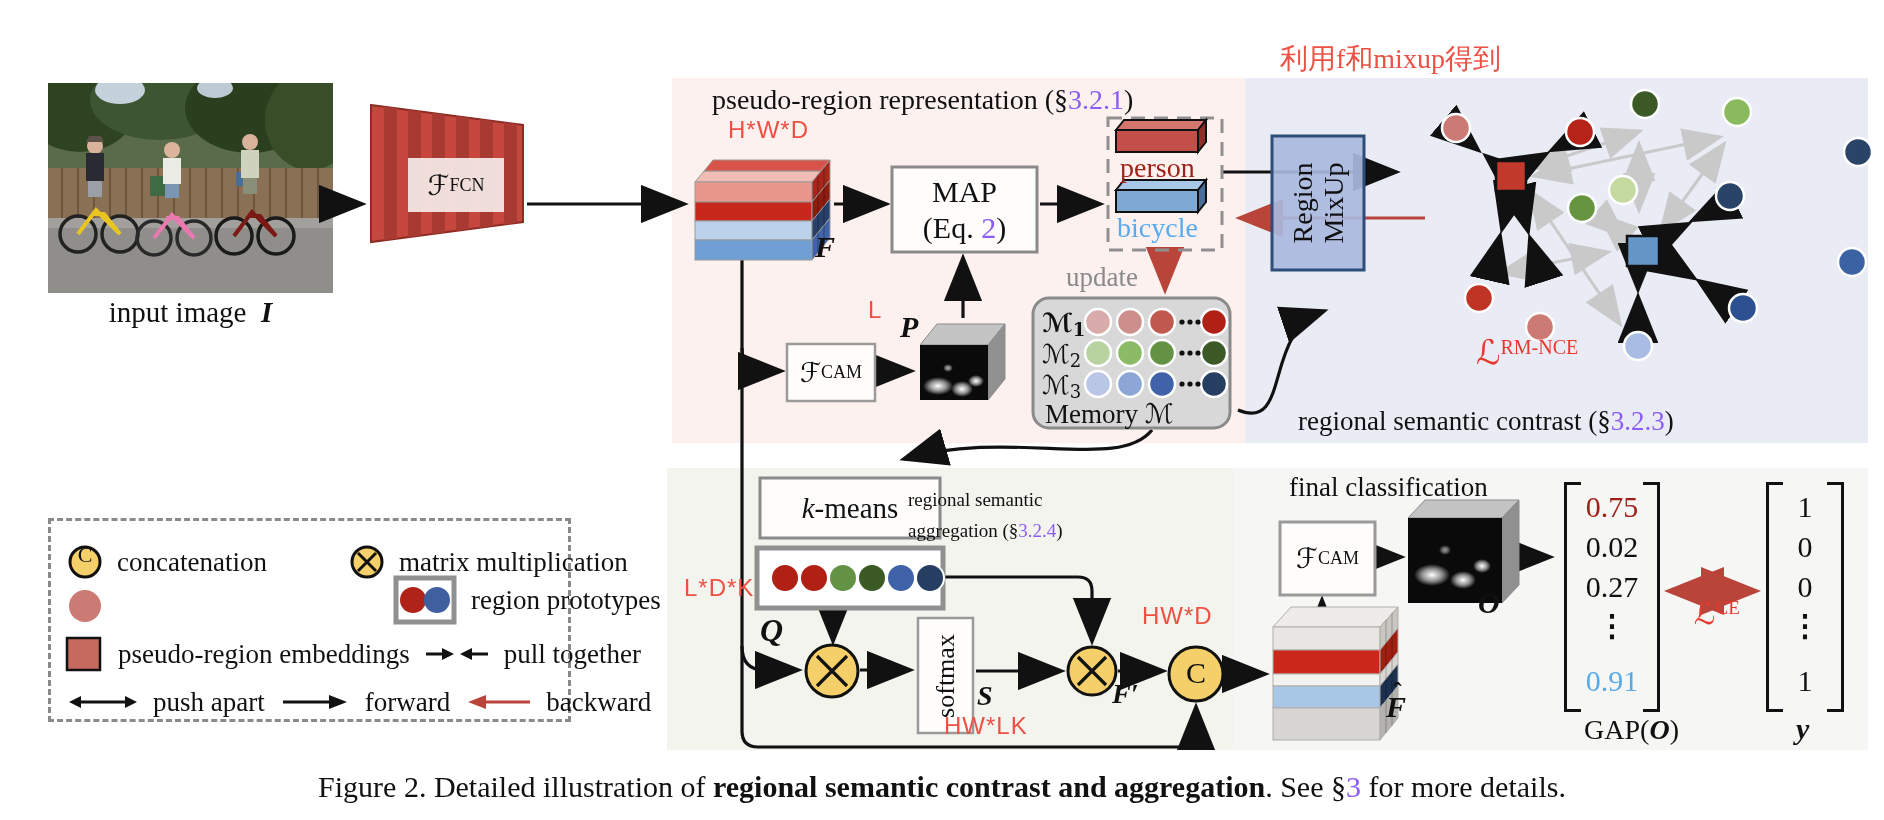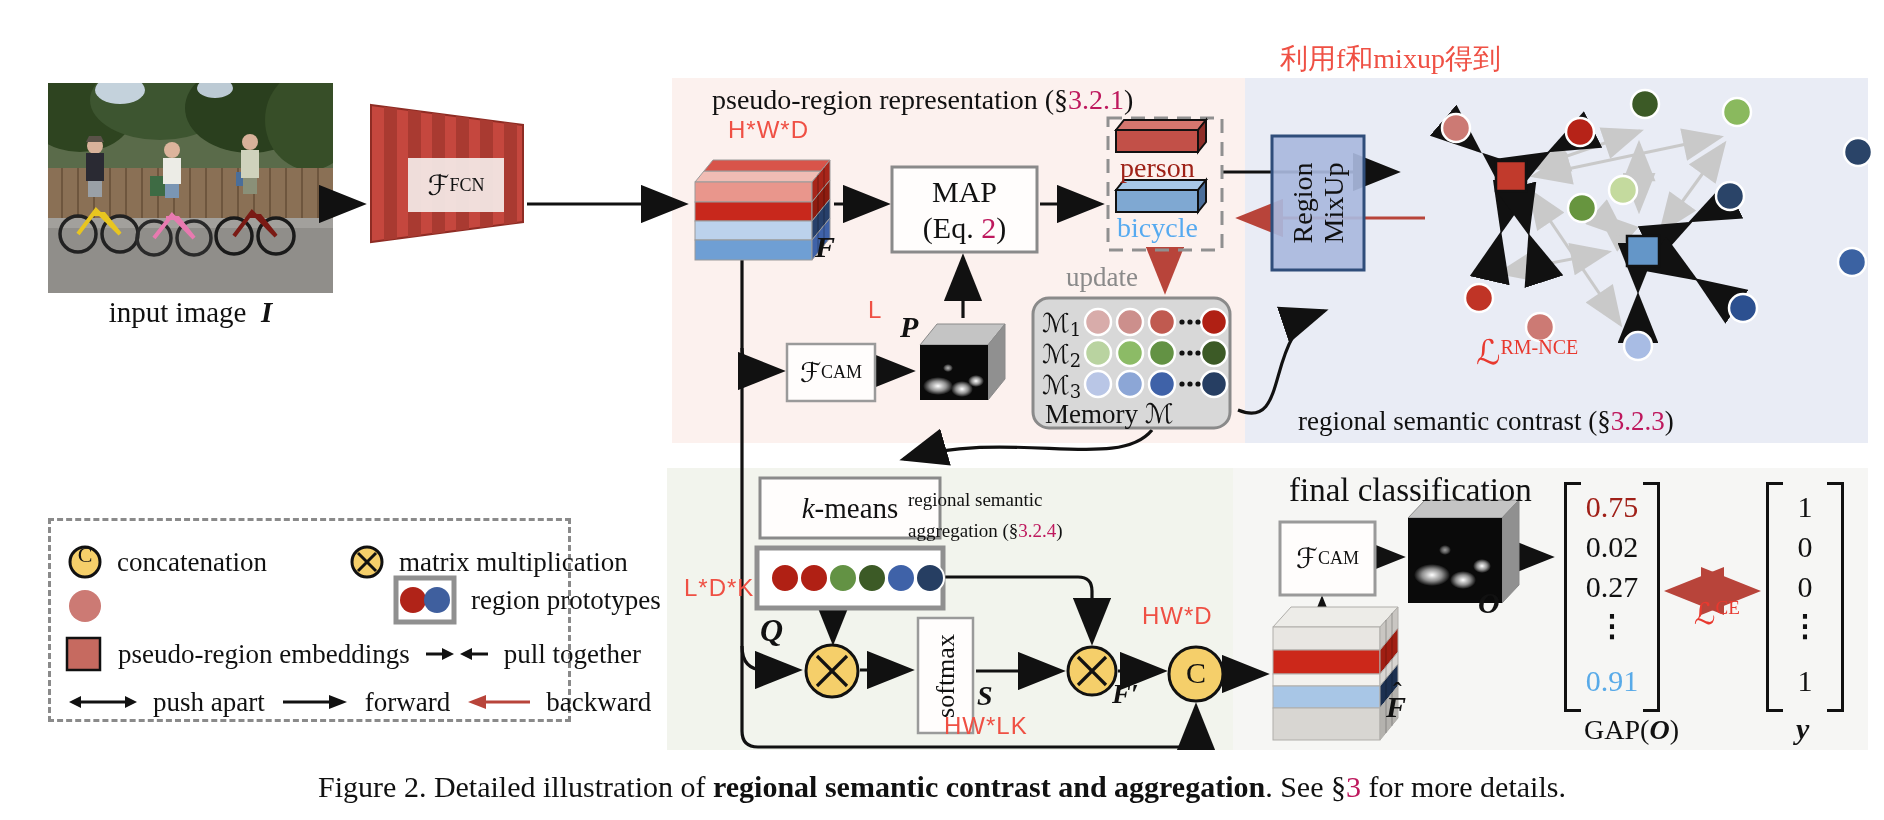--- a/index.html
+++ b/index.html
@@ -1,20 +1,20 @@
 <!DOCTYPE html>
 <html><head>
 <meta charset="utf-8">
 <style>
   html,body{margin:0;padding:0;background:#fff;}
   #stage{position:relative;width:1884px;height:820px;background:#ffffff;overflow:hidden;
          font-family:"Liberation Serif","DejaVu Serif",serif;color:#111;}
   .abs{position:absolute;}
   .script{font-family:"DejaVu Serif","DejaVu Sans",serif;}
-  .red{color:#be185d;}
+  .red{color:#8b5cf6;}
   .dim{font-family:"Liberation Sans","DejaVu Sans",sans-serif;font-size:24px;color:#ef5044;letter-spacing:1px;}
   .var{font-style:italic;font-weight:bold;font-size:30px;}
   .title28{font-size:28px;}
   .sub{font-size:18px;vertical-align:-4px;}
   .sup{font-size:19px;vertical-align:10px;}
   .boxlabel{display:flex;align-items:center;justify-content:center;text-align:center;}
   .vrot{transform:rotate(-90deg);transform-origin:center center;white-space:nowrap;}
   .vec{position:absolute;width:96px;height:230px;}
   .br-l{position:absolute;left:0;top:0;bottom:0;width:14px;border:3.5px solid #111;border-right:none;}
   .br-r{position:absolute;right:0;top:0;bottom:0;width:14px;border:3.5px solid #111;border-left:none;}
@@ -330,21 +330,21 @@
 
 <div class="abs title28" style="left:712px;top:84px;"><span>pseudo-region representation</span><span> (§</span><span class="red">3.2.1</span><span>)</span></div>
 
 <div class="abs" style="left:1298px;top:406px;font-size:27px;"><span>regional semantic contrast</span><span> (§</span><span class="red">3.2.3</span><span>)</span></div>
 
 <div class="abs" style="left:908px;top:484px;font-size: 19px;line-height:31px;">
   <div><span>regional semantic</span></div>
   <div><span>aggregation (§</span><span class="red">3.2.4</span><span>)</span></div>
 </div>
 
-<div class="abs" style="left:1289px;top:472px;font-size:33px;">final classification</div>
+<div class="abs" style="left:1289px;top:472px;font-size:27px;">final classification</div>
 
 <div class="abs" style="left:48px;top:296px;width:285px;text-align:center;font-size:29px;"><span>input image</span>&nbsp;&nbsp;<span class="var" style="font-size:29px;">I</span></div>
 
 <div class="abs boxlabel" style="left:408px;top:158px;width:96px;height:54px;">
       <span class="script" style="font-size:28px;">ℱ</span>
       <span class="sub">FCN</span>
     </div>
 
 <div class="abs dim" style="left:728px;top:116px;">H*W*D</div>
 <div class="abs var" style="left:815px;top:230px;">F</div>
@@ -358,21 +358,21 @@
 <div class="abs" style="left:1117px;top:212px;font-size:28px;color:#56aaf0;">bicycle</div>
 
 <div class="abs boxlabel" style="left:1272px;top:136px;width:92px;height:134px;">
   <div class="vrot" style="font-size:28px;line-height:31px;text-align:center;">
     <div>Region</div>
     <div>MixUp</div>
   </div>
 </div>
 
 <div class="abs" style="left:1066px;top:262px;font-size:27px;color:#8a8a8a;">update</div>
-<div class="abs script" style="left:1042px;top:308px;font-size:26px;"><span>ℳ</span><span class="sub">1</span></div>
+<div class="abs script" style="left:1042px;top:308px;font-size:26px;font-weight:bold;"><span>ℳ</span><span class="sub">1</span></div>
 <div class="abs script" style="left:1042px;top:339px;font-size:26px;"><span>ℳ</span><span class="sub">2</span></div>
 <div class="abs script" style="left:1042px;top:370px;font-size:26px;"><span>ℳ</span><span class="sub">3</span></div>
 <div class="abs" style="left:1045px;top:398px;font-size:27px;"><span>Memory </span><span class="script">ℳ</span></div>
 
 <div class="abs boxlabel" style="left:787px;top:344px;width:88px;height:57px;">
       <span class="script" style="font-size:27px;">ℱ</span>
       <span class="sub">CAM</span>
     </div>
 <div class="abs dim" style="left:868px;top:296px;">L</div>
 <div class="abs var" style="left:900px;top:310px;">P</div>

